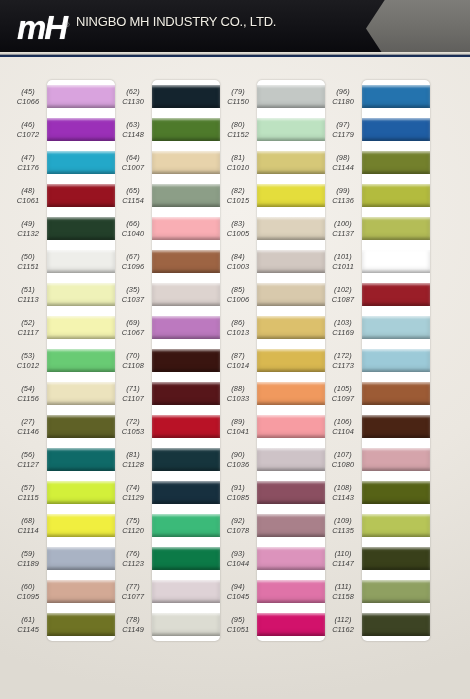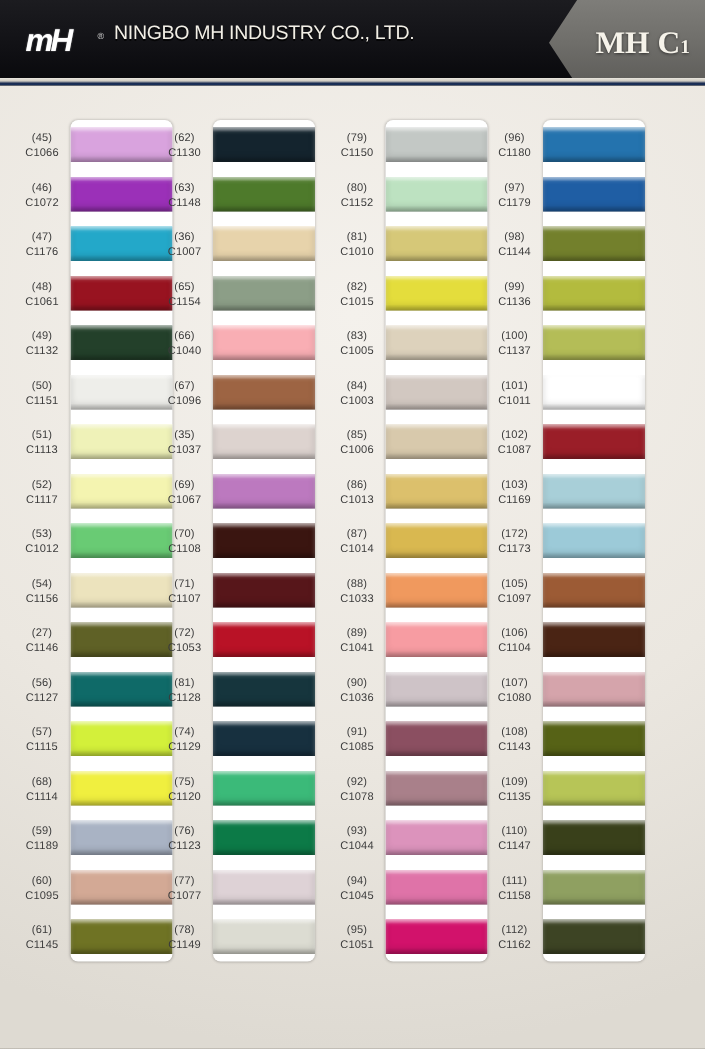--- a/index.html
+++ b/index.html
@@ -26,21 +26,21 @@
     position:absolute;left:0;top:52px;width:470px;height:5px;
     background:linear-gradient(180deg,#e9e6de 0%, #cfcbc2 40%, #1b2d52 70%, #16305e 100%);
   }
   .logo{
     position:absolute;left:17px;top:12px;width:47px;height:31px;
   }
   .logo-text{
     position:absolute;left:0;top:0;
     font-family:"Liberation Sans", sans-serif;
     font-weight:bold;font-style:italic;
-    font-size:21px;line-height:31px;letter-spacing:-2px;
+    font-size:33px;line-height:31px;letter-spacing:-2px;
     color:#ffffff;
     text-shadow:0 0 1px rgba(255,255,255,.6);
   }
   .logo-reg{
     position:absolute;left:48px;top:10px;
     font-size:6px;color:#cfcfcf;
   }
   .company{
     position:absolute;left:76px;top:14px;
     font-size:13px;font-weight:normal;letter-spacing:-0.2px;
@@ -58,27 +58,27 @@
     font-family:"Liberation Serif", serif;
     font-size:21px;font-weight:bold;
     color:#f6f3ea;
     text-shadow:0 1px 2px rgba(0,0,0,.55);
     white-space:nowrap;
   }
   .badge-label .sub{font-size:13px;}
 
   
   .grid{
-    position:absolute;left:0;top:57px;width:470px;height:642px;
+    position:absolute;left:0;top:57px;width:470px;height:642px;font-style:italic;
   }
   .column{
     position:absolute;top:0;width:105px;height:642px;
   }
   .col-1{left:10px;}
-  .col-2{left:105px;}
+  .col-2{left:115px;}
   .col-3{left:220px;}
   .col-4{left:325px;}
 
   .strip{
     position:absolute;left:37px;top:23px;
     width:68px;
     border-radius:5px;
     overflow:hidden;
     background:#ffffff;
     box-shadow:0 0 2px rgba(0,0,0,.28);
@@ -123,21 +123,20 @@
 
 <div id="card">
 
   <div class="header">
     <div class="logo">
       <span class="logo-text">mH</span>
       <span class="logo-reg">®</span>
     </div>
     <div class="company">NINGBO MH INDUSTRY CO., LTD.</div>
     <div class="badge"></div>
-    <div class="badge-label"><span>MH C</span><span class="sub">1</span></div>
     <div class="header-rule"></div>
   </div>
 
   <div class="grid">
     <div class="column col-1">
       <div class="labels">
           <div class="label">
             <span class="num">(45)</span>
             <span class="code">C1066</span>
           </div>
@@ -264,21 +263,21 @@
       <div class="labels">
           <div class="label">
             <span class="num">(62)</span>
             <span class="code">C1130</span>
           </div>
           <div class="label">
             <span class="num">(63)</span>
             <span class="code">C1148</span>
           </div>
           <div class="label">
-            <span class="num">(36)</span>
+            <span class="num">(64)</span>
             <span class="code">C1007</span>
           </div>
           <div class="label">
             <span class="num">(65)</span>
             <span class="code">C1154</span>
           </div>
           <div class="label">
             <span class="num">(66)</span>
             <span class="code">C1040</span>
           </div>

